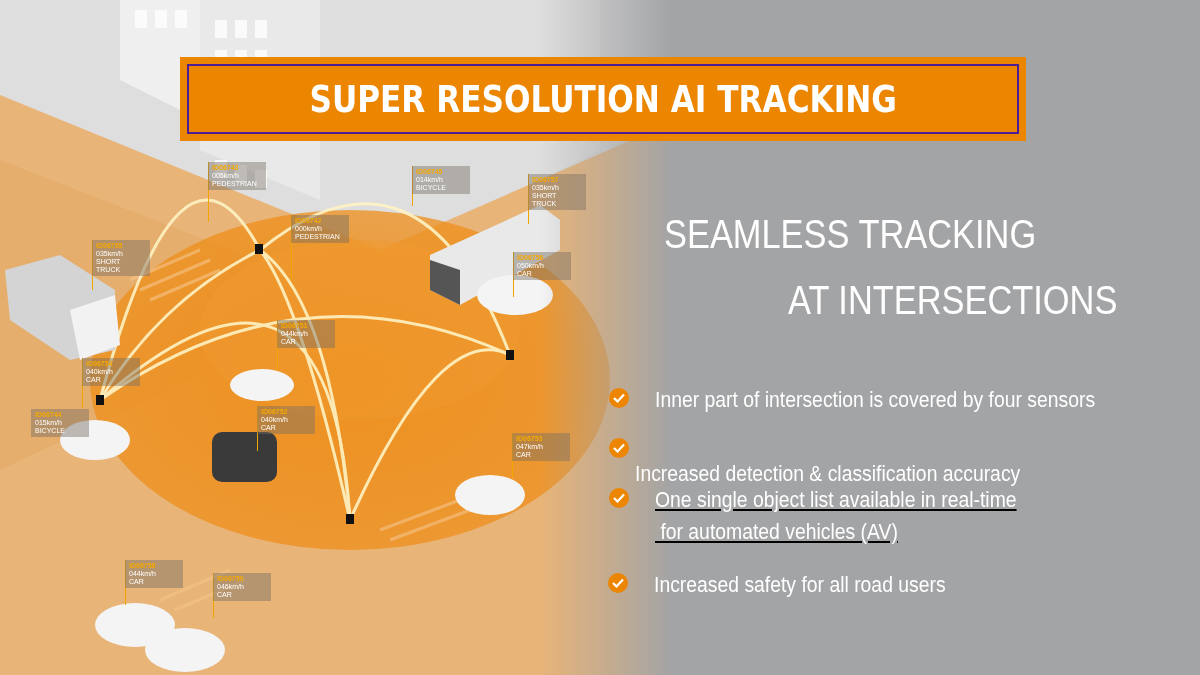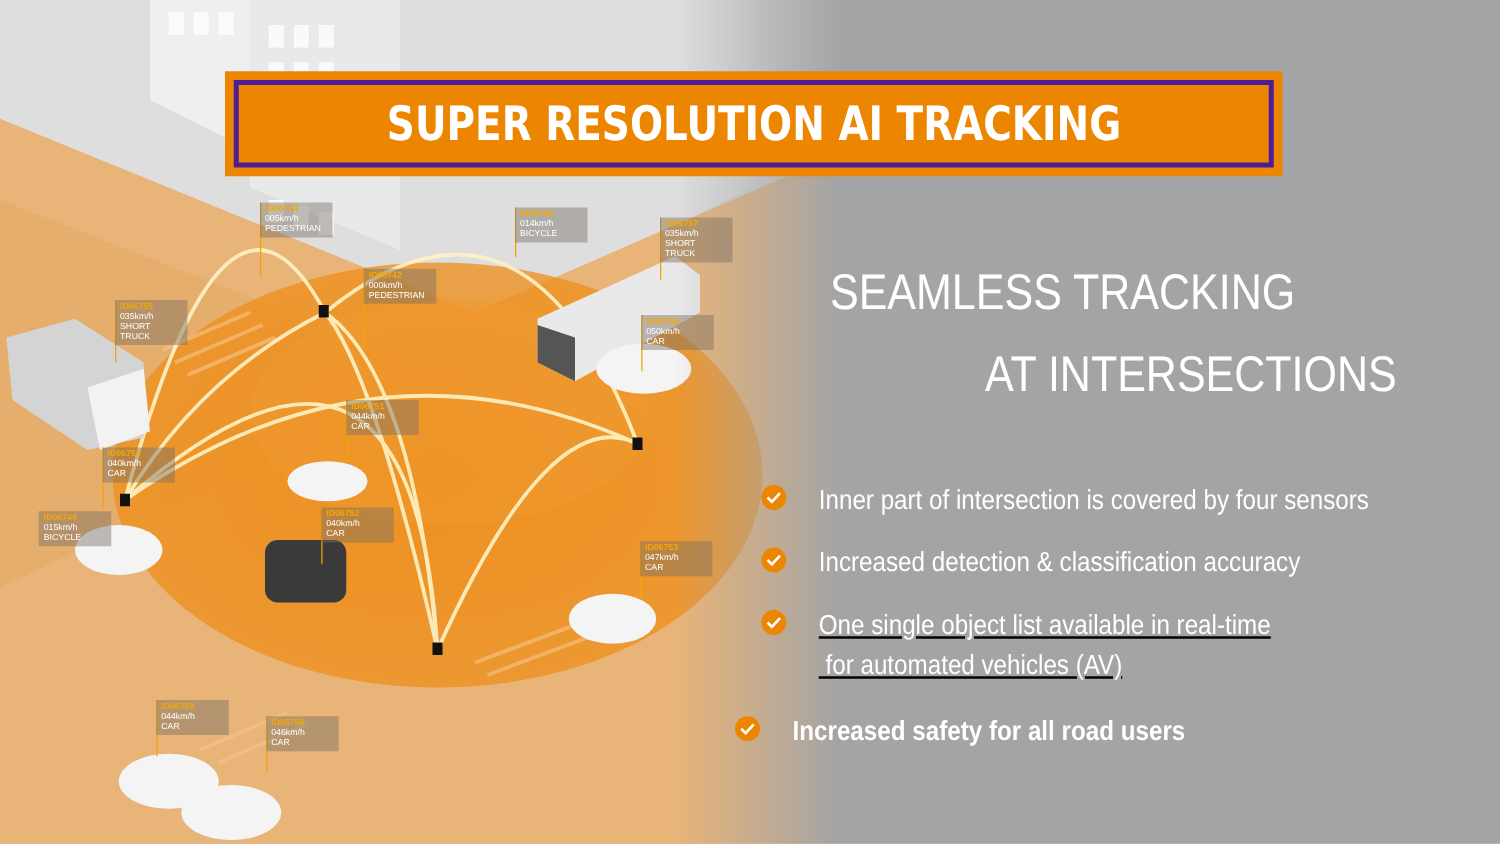--- a/index.html
+++ b/index.html
@@ -1,19 +1,19 @@
 <!DOCTYPE html>
 <html><head>
 <meta charset="utf-8">
 <style>
   html,body{margin:0;padding:0;}
   body{width:1200px;height:675px;overflow:hidden;position:relative;background:#a3a4a6;font-family:"Liberation Sans",sans-serif;}
   .scene{position:absolute;left:0;top:0;width:1200px;height:675px;}
   .banner{position:absolute;left:180px;top:57px;width:846px;height:84px;background:#ec8500;box-sizing:border-box;}
-  .banner-inner{position:absolute;left:7px;top:7px;right:7px;bottom:7px;border:4px solid #4c1d95;display:flex;align-items:center;justify-content:center;}
+  .banner-inner{position:absolute;left:7px;top:7px;right:7px;bottom:7px;border:2px solid #4c1d95;display:flex;align-items:center;justify-content:center;}
   .banner-title{color:#fff;font-family:"DejaVu Sans","Liberation Sans",sans-serif;font-weight:bold;font-size:38px;letter-spacing:0px;transform:scaleX(0.82);white-space:nowrap;}
   .subtitle1{position:absolute;left:664px;top:212px;color:#fff;font-size:40px;transform:scaleX(0.86);transform-origin:left top;white-space:nowrap;}
   .subtitle2{position:absolute;left:788px;top:278px;color:#fff;font-size:40px;transform:scaleX(0.86);transform-origin:left top;white-space:nowrap;}
   .bullet{position:absolute;display:flex;align-items:flex-start;}
   .check{width:20px;height:20px;border-radius:50%;background:#ec8500;display:flex;align-items:center;justify-content:center;flex-shrink:0;margin-top:4px;}
   .btext{color:#fff;font-size:22px;line-height:32px;transform:scaleX(0.88);transform-origin:left top;white-space:pre;margin-left:26px;}
   .tag{position:absolute;background:rgba(120,110,100,0.45);padding:2px 4px;font-size:7px;line-height:8px;color:#fff;width:50px;}
   .tag .id{color:#f6a800;font-weight:bold;}
   .tagline{position:absolute;width:1px;background:#f2a500;}
 </style>
@@ -203,37 +203,37 @@
 <div class="subtitle2">AT INTERSECTIONS</div>
 
 <div class="bullet" style="left:609px;top:384px;">
   <span class="check">
       <svg width="12" height="10" viewBox="0 0 12 10">
         <path d="M1 5 L4.5 8.5 L11 1.5" stroke="#fff" stroke-width="2.2" fill="none"></path>
       </svg>
     </span>
   <span class="btext">Inner part of intersection is covered by four sensors</span>
 </div>
-<div class="bullet" style="left:609px;top:434px;">
+<div class="bullet" style="left:609px;top:434px;flex-direction:column;">
   <span class="check">
       <svg width="12" height="10" viewBox="0 0 12 10">
         <path d="M1 5 L4.5 8.5 L11 1.5" stroke="#fff" stroke-width="2.2" fill="none"></path>
       </svg>
     </span>
   <span class="btext">Increased detection &amp; classification accuracy</span>
 </div>
 <div class="bullet" style="left:609px;top:484px;text-decoration:underline;">
   <span class="check">
       <svg width="12" height="10" viewBox="0 0 12 10">
         <path d="M1 5 L4.5 8.5 L11 1.5" stroke="#fff" stroke-width="2.2" fill="none"></path>
       </svg>
     </span>
   <span class="btext">One single object list available in real-time
  for automated vehicles (AV)</span>
 </div>
-<div class="bullet" style="left:588px;top:569px;font-weight:bold;">
+<div class="bullet" style="left:608px;top:569px;">
   <span class="check">
       <svg width="12" height="10" viewBox="0 0 12 10">
         <path d="M1 5 L4.5 8.5 L11 1.5" stroke="#fff" stroke-width="2.2" fill="none"></path>
       </svg>
     </span>
   <span class="btext">Increased safety for all road users</span>
 </div>
 
 </body></html>

